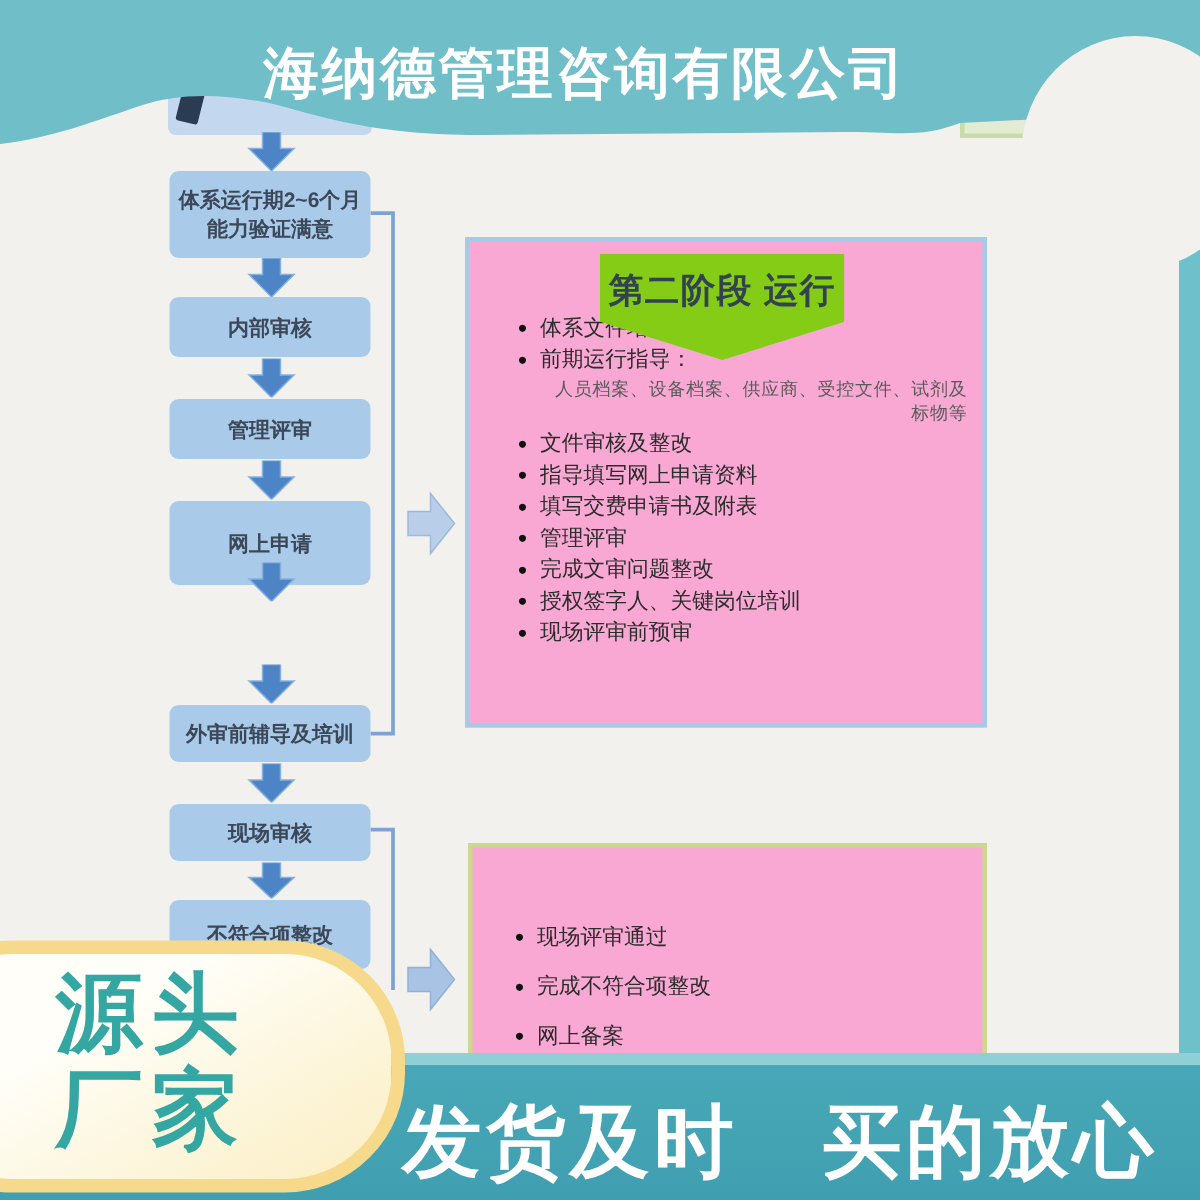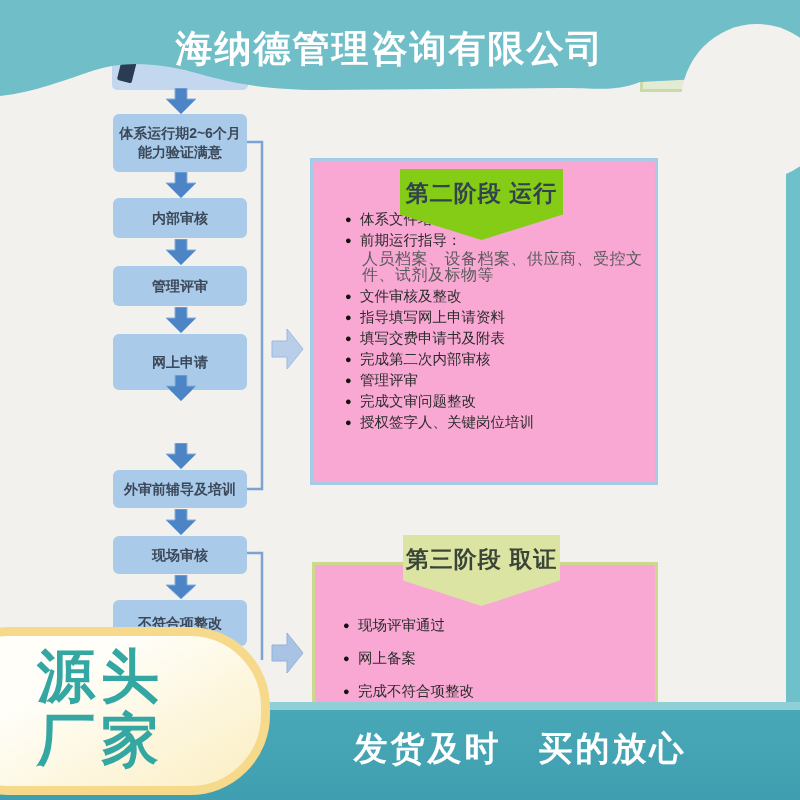--- a/index.html
+++ b/index.html
@@ -47,28 +47,28 @@
     font-weight:bold;font-size:23px;color:#33424f;letter-spacing:1px;}
   .ribbon-2{left:400px;top:136px;width:163px;height:62px;background:#84cc16;padding-top:9px;margin-top:33px;}
   .ribbon-3{left:403px;top:535px;width:157px;height:62px;background:#dce4a4;color:#3a4537;padding-top:9px;}
 
   ul.bullets{list-style:none;margin:0;padding:0;}
   .panel-2 ul.bullets{padding:48px 10px 0 32px;}
   .panel-3 ul.bullets{padding:50px 10px 0 28px;}
   ul.bullets li{position:relative;font-size:14.5px;color:#2c2c2c;line-height:20px;margin-bottom:1px;padding-left:15px;}
   .panel-3 ul.bullets li{margin-bottom:13px;}
   ul.bullets li::before{content:"●";position:absolute;left:0;top:0;font-size:11px;color:#111;}
-  .sub-line{font-size:16px;color:#5a5a5a;line-height:16px;margin:1px 0 3px 2px;letter-spacing:0.5px;}
+  .sub-line{font-size:12px;color:#5a5a5a;line-height:16px;margin:1px 0 3px 2px;letter-spacing:0.5px;text-align:right;}
 
   
   .footer-banner{position:absolute;left:0;top:702px;width:800px;height:98px;
     background:linear-gradient(#4aa9b8,#3f9fb0);}
   .footer-banner .top-edge{position:absolute;left:0;top:0;width:100%;height:8px;background:#8fd0d6;}
   .footer-text{position:absolute;left:255px;right:15px;top:24px;text-align:center;
-    font-size:34px;font-weight:bold;color:#ffffff;letter-spacing:3px;white-space:nowrap;}
+    font-size:53px;font-weight:bold;color:#ffffff;letter-spacing:3px;white-space:nowrap;}
 
   
   .corner-badge{position:absolute;left:-72px;top:627px;width:342px;height:168px;box-sizing:border-box;
     border:9px solid #f6d98a;border-radius:80px;
     background:linear-gradient(150deg,#fffef8 35%,#fbeec2);}
   .badge-text{margin:8px 0 0 100px;font-size:58px;font-weight:bold;color:#35a7a2;
     line-height:64px;letter-spacing:6px;}
 </style>
 </head>
 <body>
@@ -91,39 +91,36 @@
   </svg>
 
   <div class="panel panel-2">
     <ul class="bullets">
       <li><span>体系文件培训</span></li>
       <li><span>前期运行指导：</span>
         <div class="sub-line">人员档案、设备档案、供应商、受控文件、试剂及标物等</div></li>
       <li><span>文件审核及整改</span></li>
       <li><span>指导填写网上申请资料</span></li>
       <li><span>填写交费申请书及附表</span></li>
-      <li><span>完成第二次内部审核</span></li>
       <li><span>管理评审</span></li>
       <li><span>完成文审问题整改</span></li>
       <li><span>授权签字人、关键岗位培训</span></li>
+      <li><span>现场评审前预审</span></li>
     </ul>
   </div>
   <div class="ribbon ribbon-2">
     <span>第二阶段 运行</span>
   </div>
 
   <div class="panel panel-3">
     <ul class="bullets">
       <li><span>现场评审通过</span></li>
+      <li><span>完成不符合项整改</span></li>
       <li><span>网上备案</span></li>
-      <li><span>完成不符合项整改</span></li>
     </ul>
-  </div>
-  <div class="ribbon ribbon-3">
-    <span>第三阶段 取证</span>
   </div>
 
   <div class="flow-box fb1">
     <span>体系运行期2~6个月</span>
     <span>能力验证满意</span>
   </div>
   <div class="flow-box fb2">
       <span>内部审核</span>
     </div>
   <div class="flow-box fb3">

